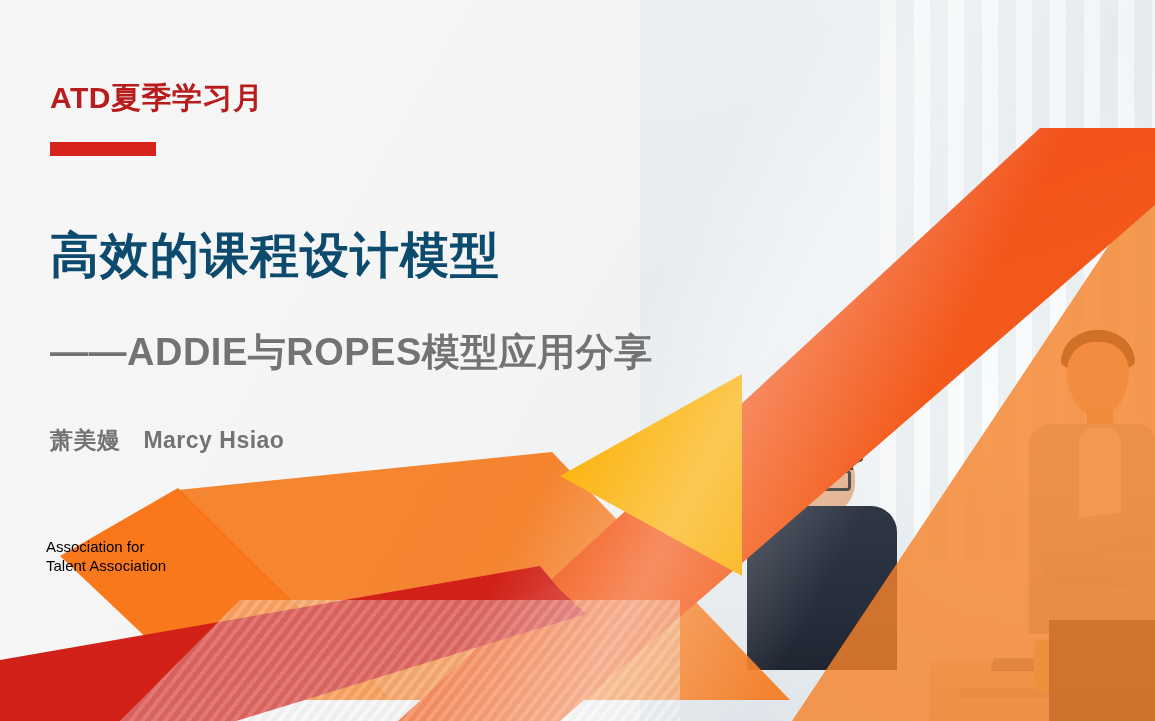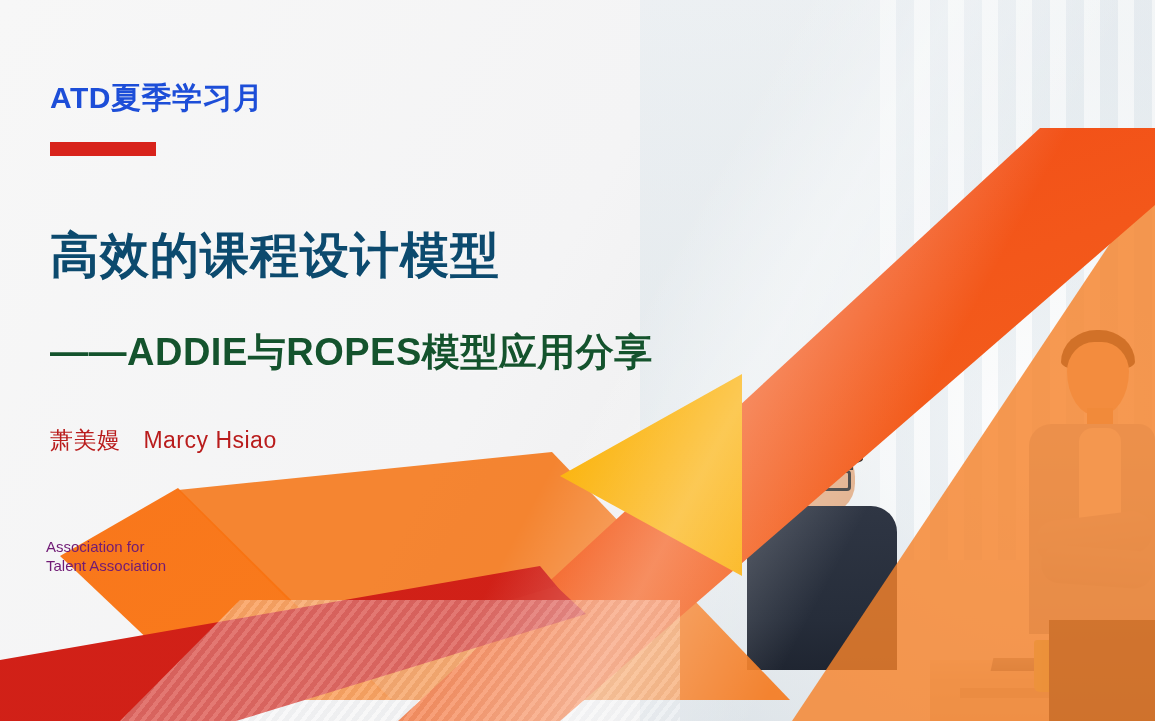--- a/index.html
+++ b/index.html
@@ -209,60 +209,60 @@
       rgba(255,255,255,.65) 0 4px, rgba(228,230,233,.55) 4px 9px);
     opacity: .6;
     clip-path: polygon(0 100%, 120px 0, 560px 0, 560px 121px);
   }
 
   
   .text-layer { position: absolute; inset: 0; }
 
   .kicker {
     position: absolute; left: 50px; top: 78px;
-    font-size: 30px; font-weight: 700; color: #1d4ed8;
+    font-size: 30px; font-weight: 700; color: #b91c1c;
     letter-spacing: .5px;
   }
   .kicker-rule {
     position: absolute; left: 50px; top: 142px;
     width: 106px; height: 14px; background: #D8231B;
   }
   .title {
     position: absolute; left: 50px; top: 190px;
     font-size: 49px; font-weight: 700; color: #0c4a6e;
     letter-spacing: 1px;
     text-shadow: 0 1px 2px rgba(255,255,255,.45);
   }
   .subtitle {
     position: absolute; left: 50px; top: 295px;
-    font-size: 38px; font-weight: 700; color: #14532d;
+    font-size: 38px; font-weight: 700; color: #737373;
     letter-spacing: .5px;
     text-shadow: 0 1px 2px rgba(255,255,255,.45);
   }
   .speaker {
     position: absolute; left: 50px; top: 425px;
-    font-size: 23px; font-weight: 400; color: #b91c1c;
+    font-size: 23px; font-weight: 700; color: #737373;
     letter-spacing: .5px;
   }
   .speaker .en { margin-left: 16px; }
 
   
   .logo { position: absolute; left: 46px; top: 528px; }
   .logo-mark {
     font-size: 72px; font-weight: 700; line-height: .82;
     letter-spacing: -4px;
     background: linear-gradient(100deg,#F6911E 0%, #F4761F 38%, #EE4323 66%, #E01B1B 100%);
     -webkit-background-clip: text;
     background-clip: text;
     color: transparent;
     font-family: "DejaVu Sans", sans-serif;
   }
   .logo-sub {
     margin-top: 10px;
-    font-size: 15px; font-weight: 400; color: #701a75; line-height: 1.25;
+    font-size: 15px; font-weight: 400; color: #000000; line-height: 1.25;
   }
   .logo-sub span { display: block; }
 </style>
 </head>
 <body>
 
 <div class="slide">
 
   <div class="bg-base"></div>
   <div class="photo-right"></div>

